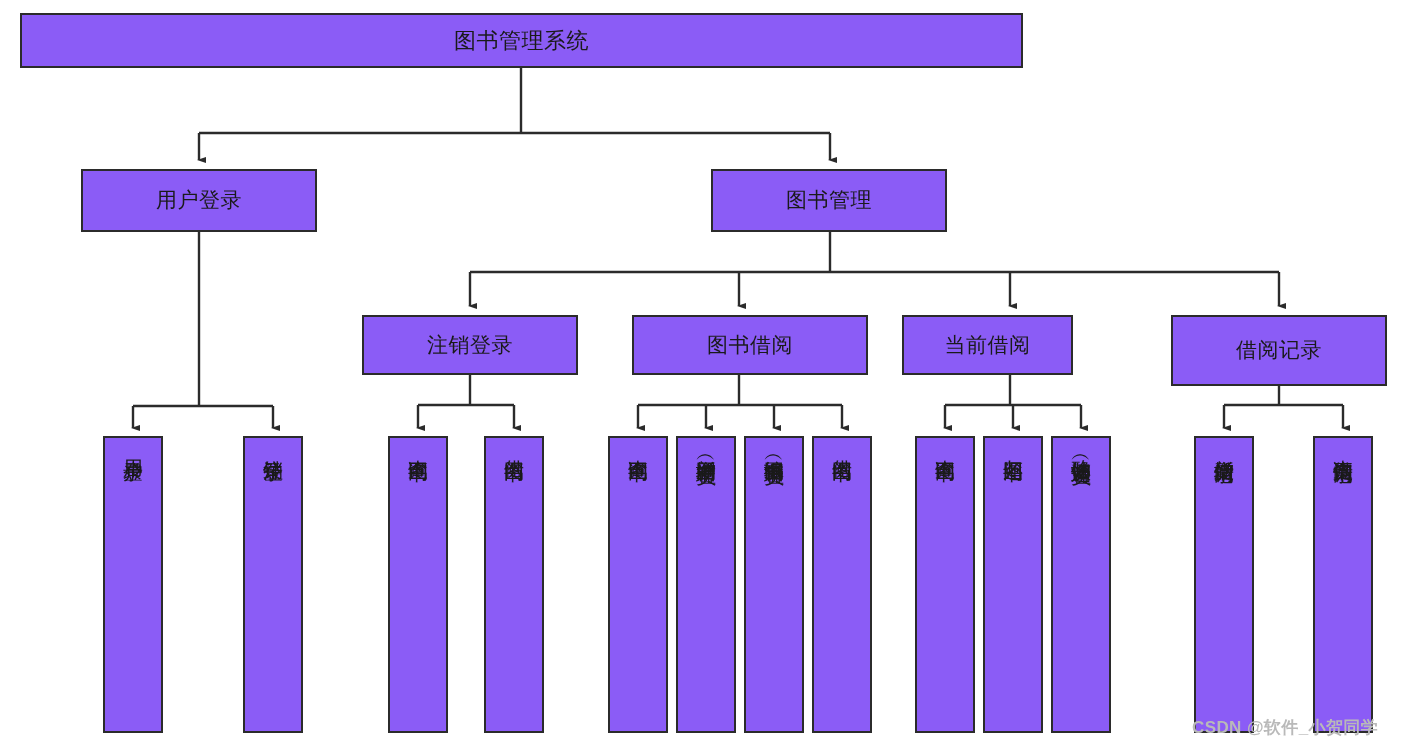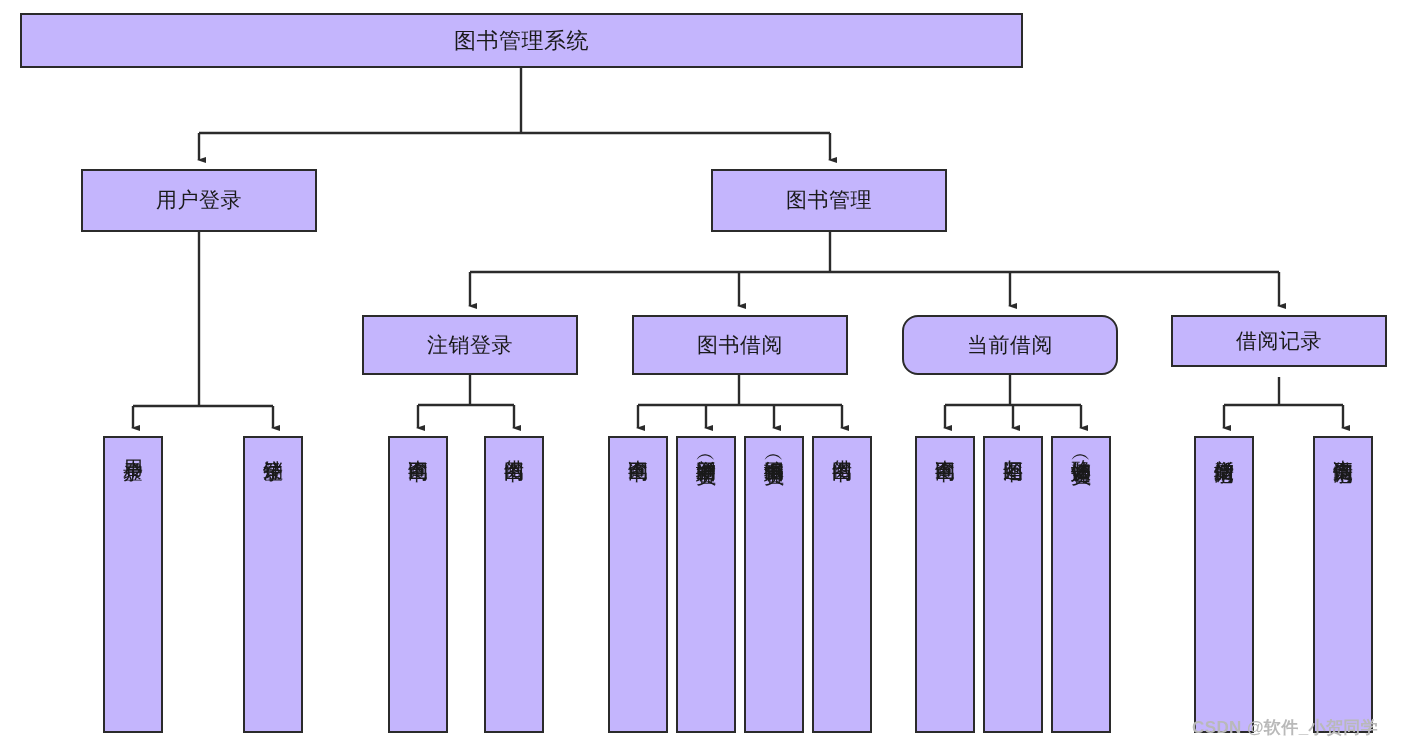--- a/index.html
+++ b/index.html
@@ -22,21 +22,21 @@
     left: 0;
     top: 0;
     width: 1405px;
     height: 747px;
     pointer-events: none;
   }
   .node {
     position: absolute;
     box-sizing: border-box;
     border: 2px solid #2b2b2b;
-    background: #c4b5fd;
+    background: #8b5cf6;
     display: flex;
     align-items: center;
     justify-content: center;
     color: #1a1a1a;
   }
   .node-label {
     display: block;
     text-align: center;
     line-height: 1.18;
     color: #1a1a1a;
@@ -137,27 +137,27 @@
   <div class="node horizontal" style="left:81px; top:169px; width:236px; height:63px;">
     <span class="node-label">用户登录</span>
   </div>
   <div class="node horizontal" style="left:711px; top:169px; width:236px; height:63px;">
     <span class="node-label">图书管理</span>
   </div>
 
   <div class="node horizontal" style="left:362px; top:315px; width:216px; height:60px;">
     <span class="node-label">注销登录</span>
   </div>
-  <div class="node horizontal" style="left:632px; top:315px; width:216px; height:60px;">
+  <div class="node horizontal" style="left:632px; top:315px; width:236px; height:60px;">
     <span class="node-label">图书借阅</span>
   </div>
-  <div class="node horizontal" style="left:902px; top:315px; width:216px; height:60px;border-radius:16px;">
+  <div class="node horizontal" style="left:902px; top:315px; width:171px; height:60px;">
     <span class="node-label">当前借阅</span>
   </div>
-  <div class="node horizontal" style="left:1171px; top:315px; width:216px; height:52px;align-items:center;">
+  <div class="node horizontal" style="left:1171px; top:315px; width:216px; height:71px;align-items:center;">
     <span class="node-label">借阅记录</span>
   </div>
 
   <div class="node vertical" style="left:103px; top:436px; width:60px; height:297px;">
     <span class="node-label">用户登录</span>
   </div>
   <div class="node vertical" style="left:243px; top:436px; width:60px; height:297px;">
     <span class="node-label">注销登录</span>
   </div>
 

